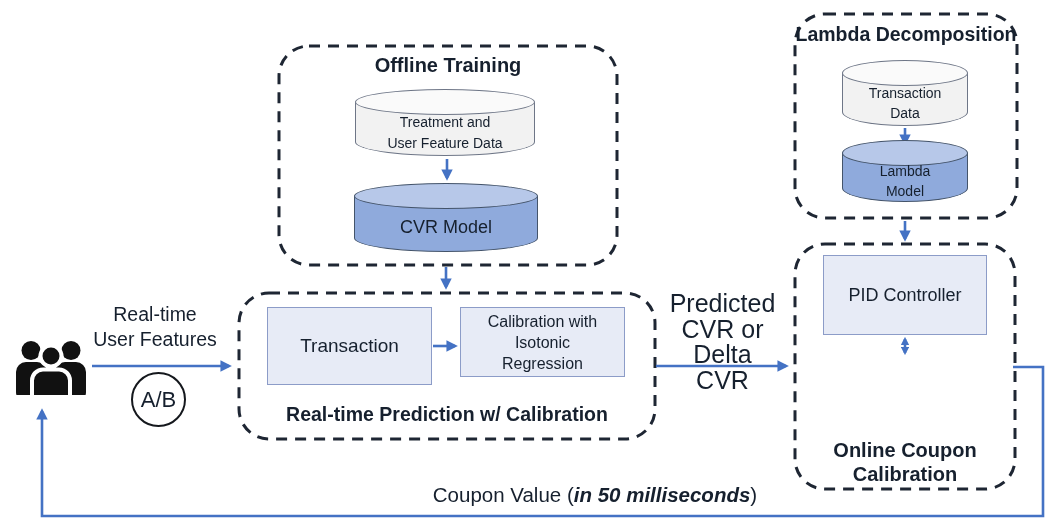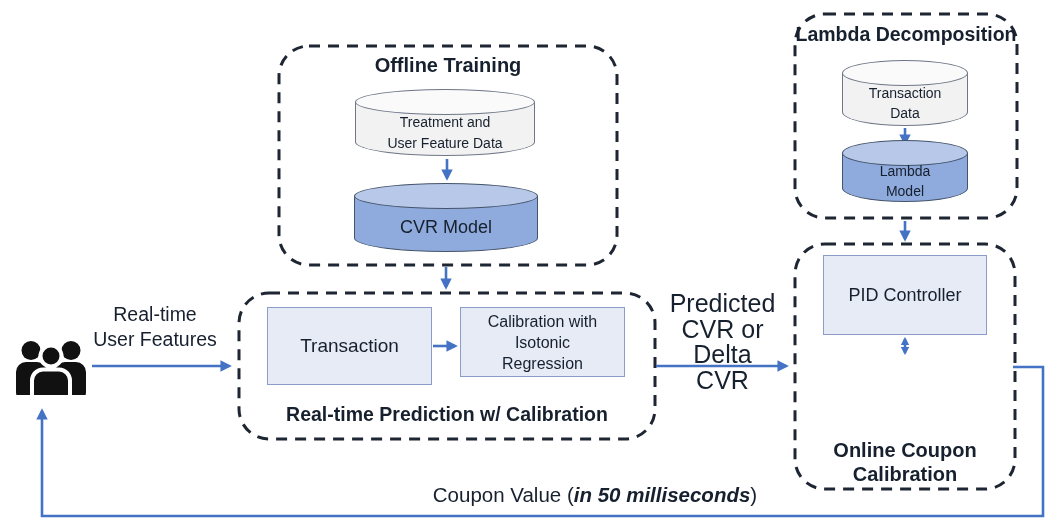--- a/index.html
+++ b/index.html
@@ -88,20 +88,23 @@
         <circle cx="59" cy="13.5" r="9.5"></circle>
         <rect x="43" y="25" width="31" height="40" rx="10"></rect>
         <circle cx="39" cy="19" r="10.5" stroke="#fff" stroke-width="4"></circle>
         <rect x="20" y="32.5" width="38" height="40" rx="11" stroke="#fff" stroke-width="4"></rect>
       </g>
     </svg>
 
     <div class="free-label" style="left:75px;top:302px;width:160px;font-size:19.5px;line-height:25px;">Real-time
 User Features</div>
 
+    <div class="ab-circle">
+      <span>A/B</span>
+    </div>
 
     
     <div class="box-title" style="left:279px;top:53px;width:338px;font-size:20px;">Offline Training</div>
 
     <div class="cyl cyl-gray" style="left:355px;top:89px;width:180px;height:67px;">
       <div class="cyl-body"></div>
       <div class="cyl-cap"></div>
       <div class="cyl-label">Treatment and
 User Feature Data</div>
     </div>

